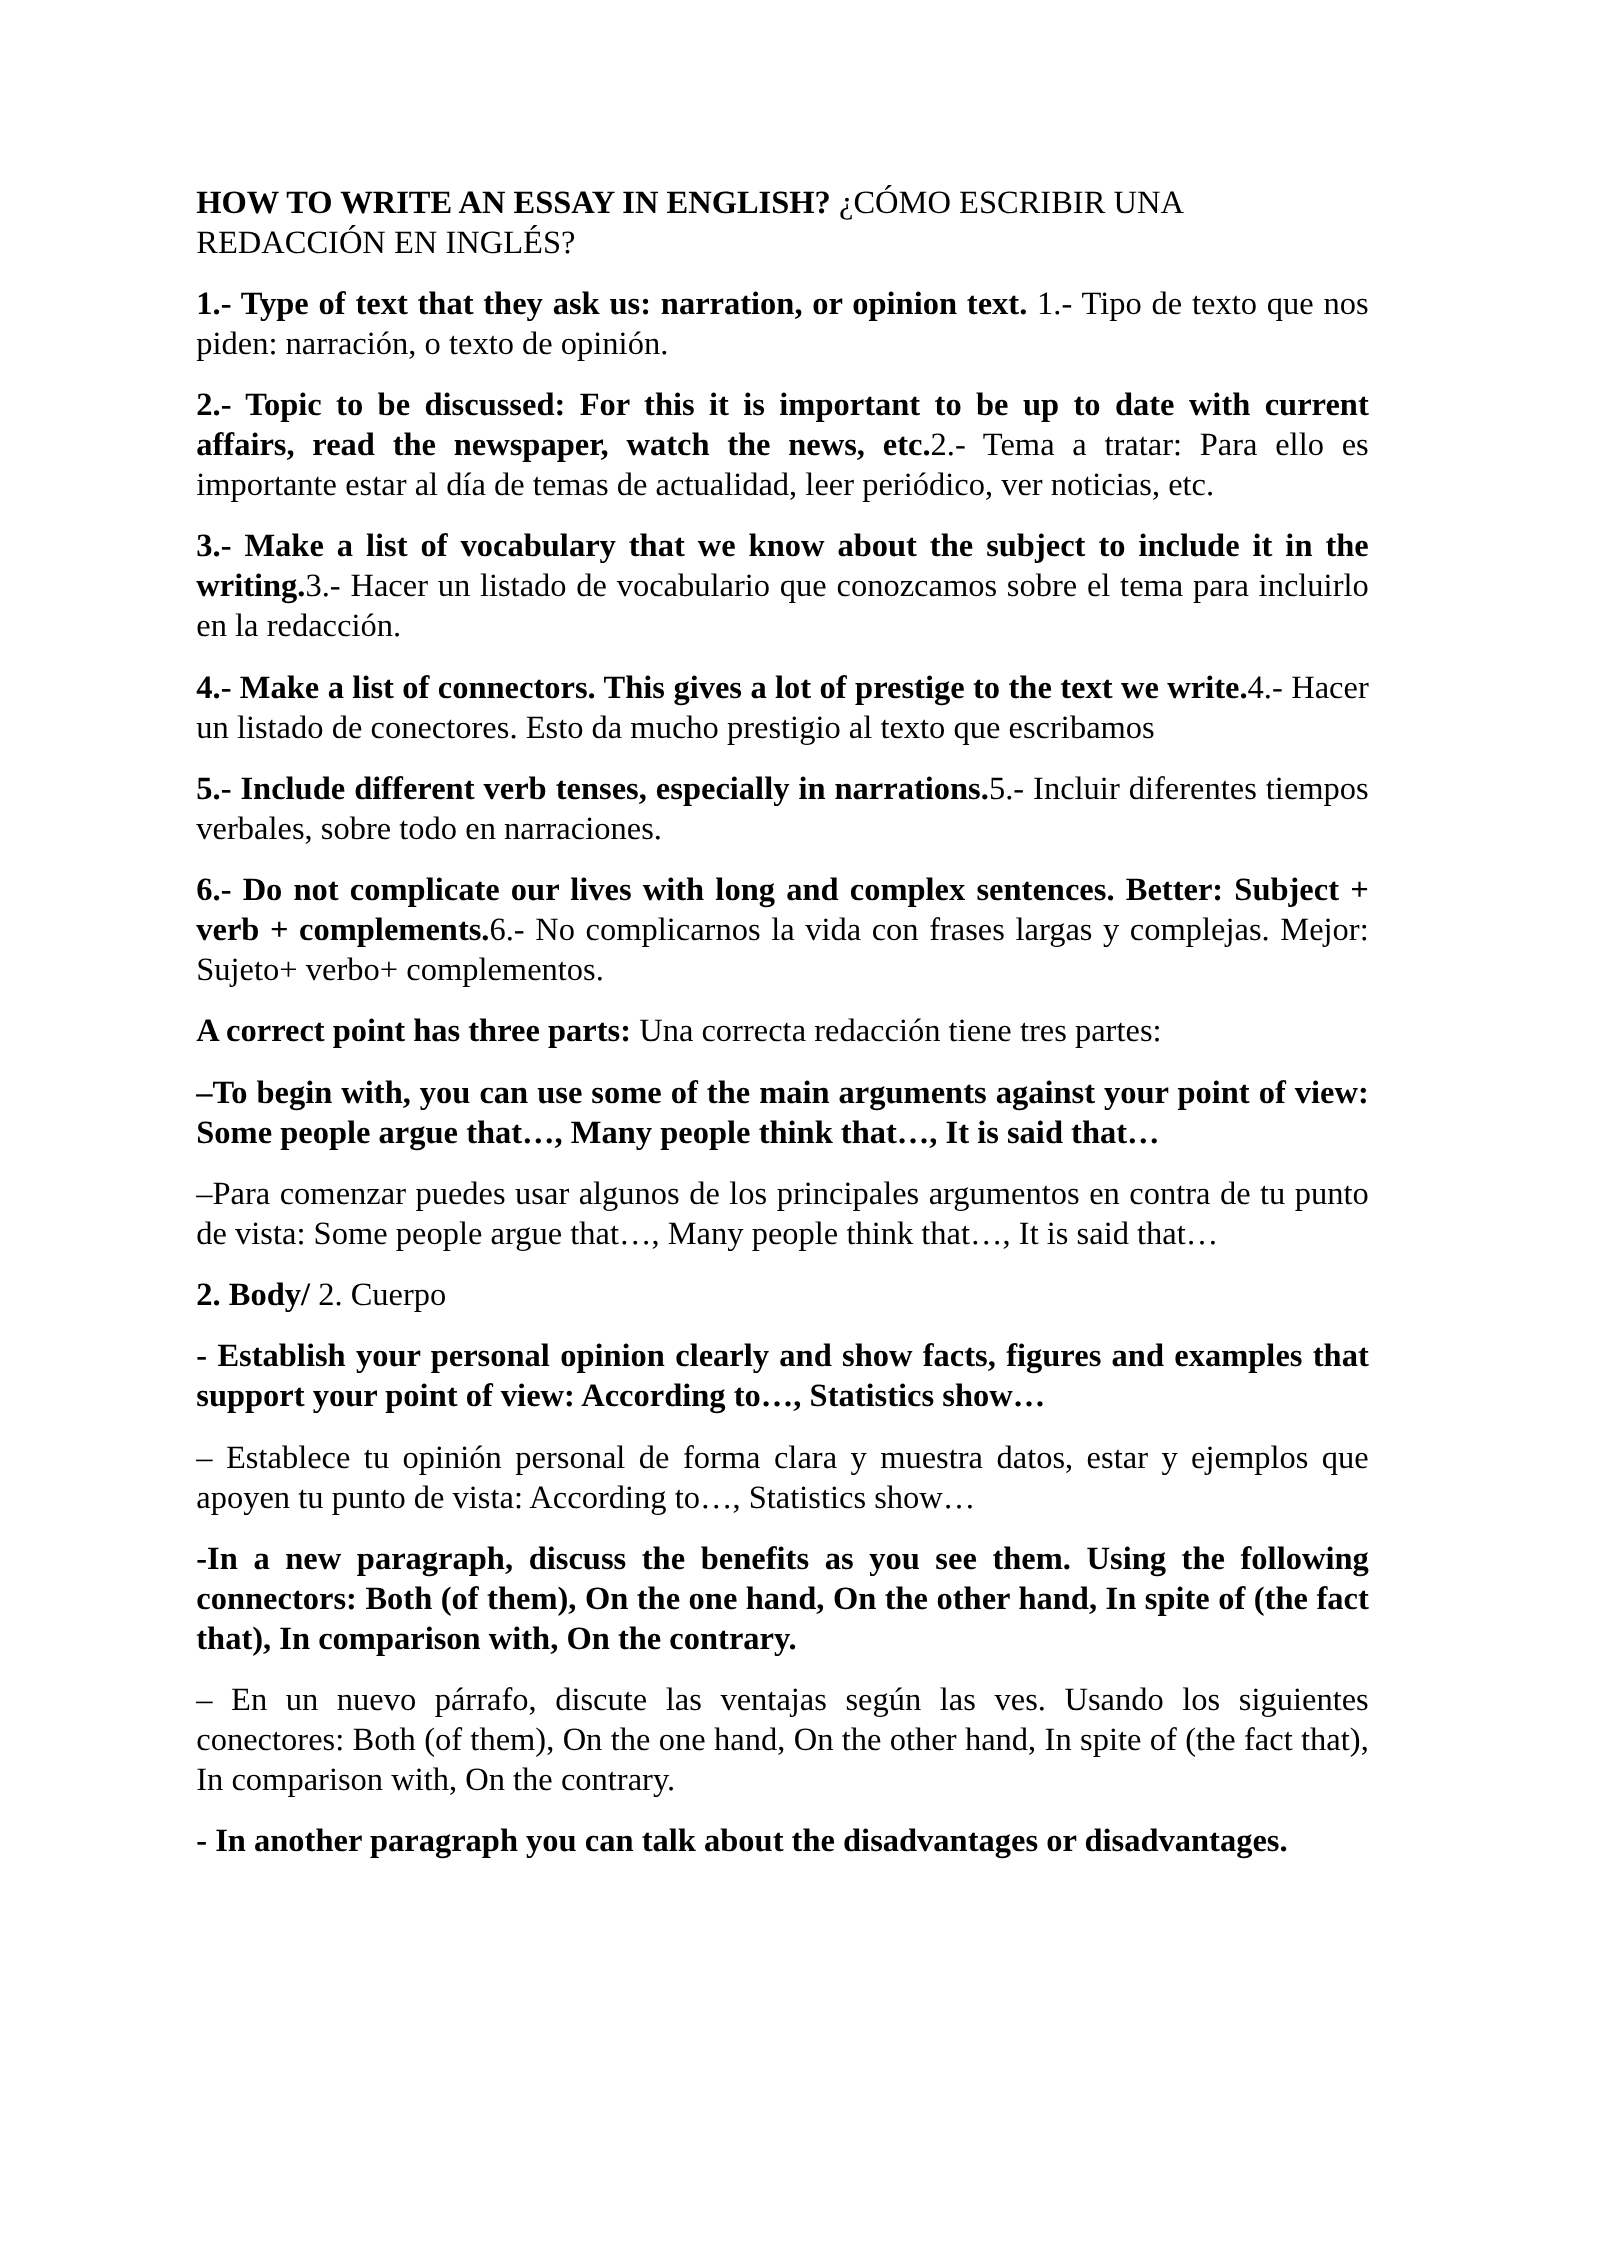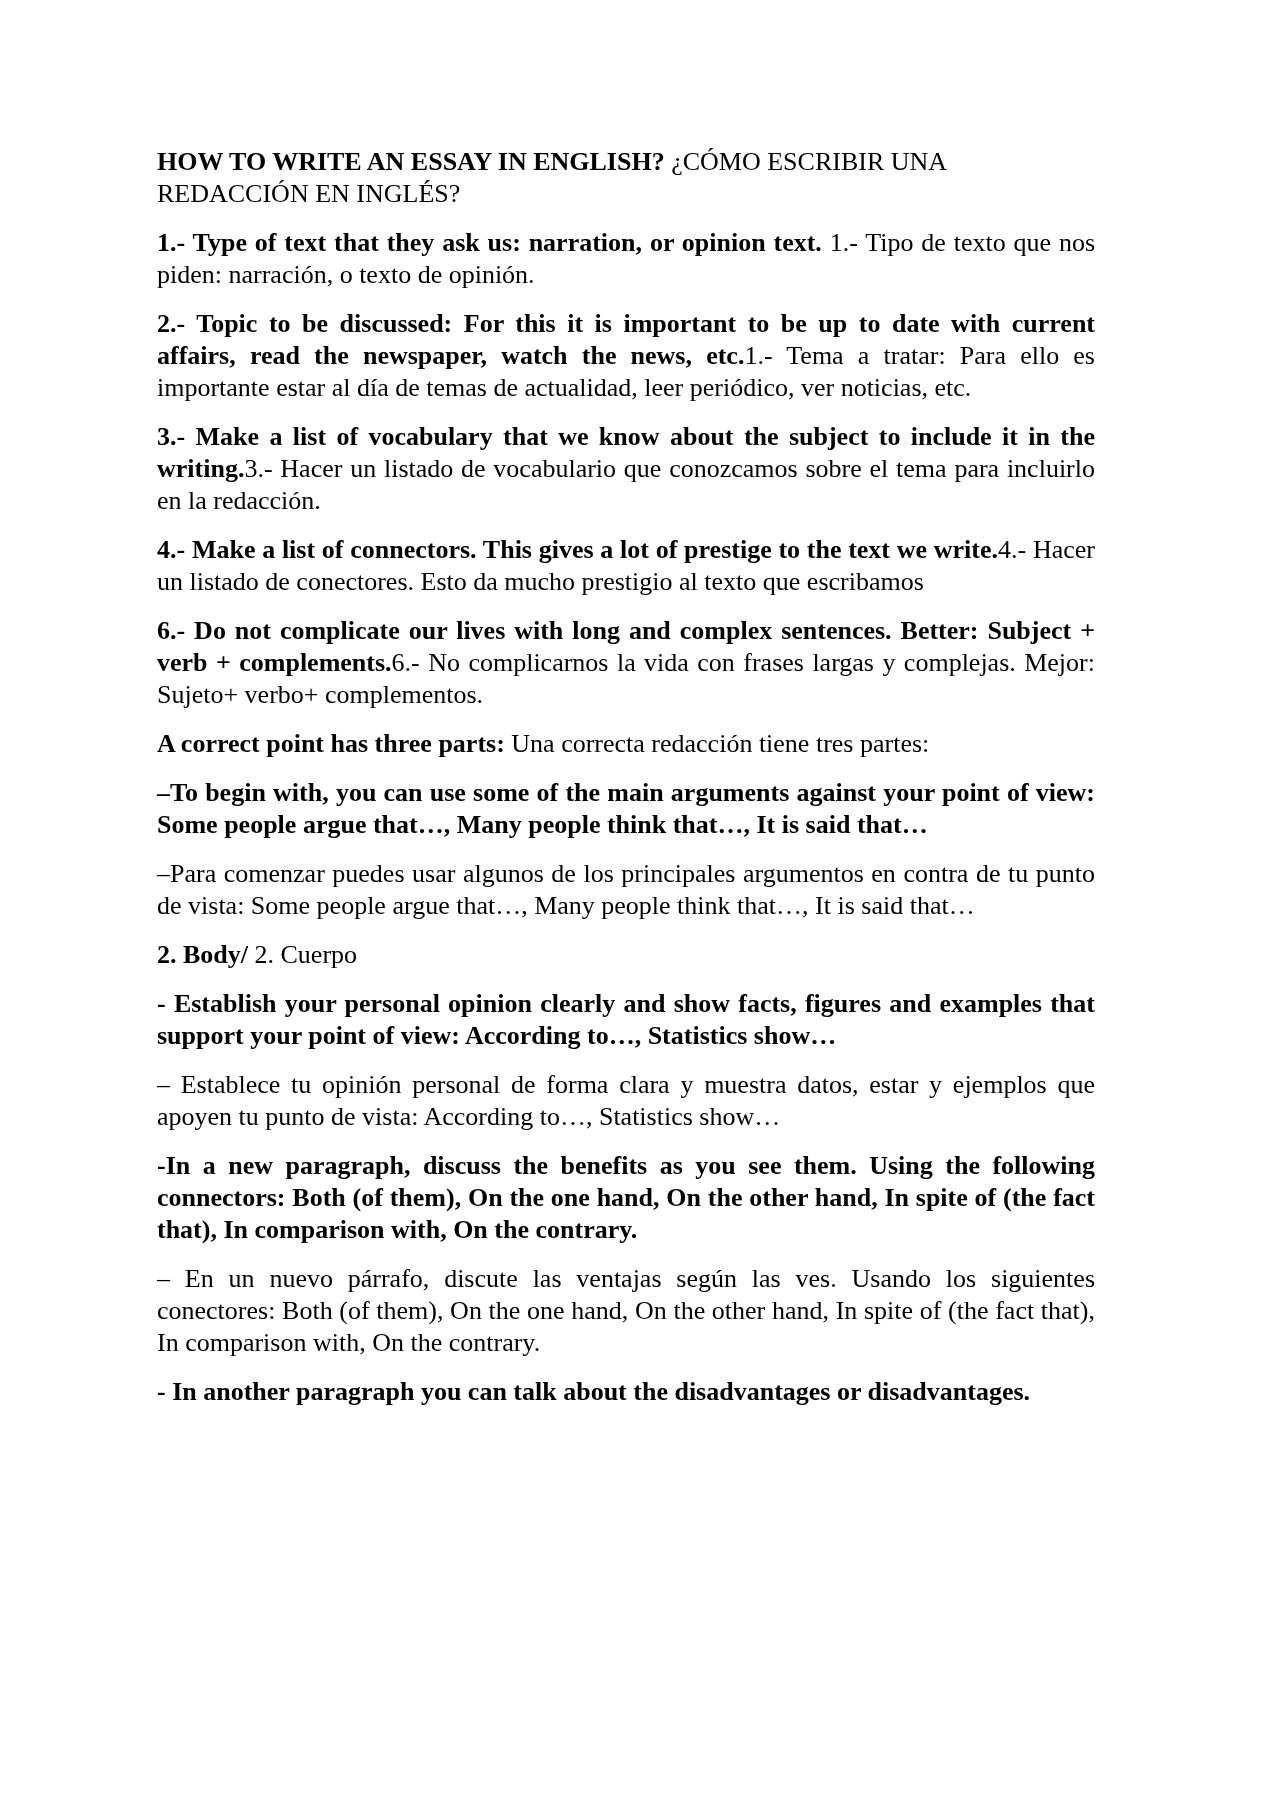--- a/index.html
+++ b/index.html
@@ -32,26 +32,27 @@
 </style>
 </head>
 <body>
 
 <div class="page">
 
   <p class="para title-para"><span class="b">HOW TO WRITE AN ESSAY IN ENGLISH?</span><span> ¿CÓMO ESCRIBIR UNA REDACCIÓN EN INGLÉS?</span></p>
 
   <p class="para"><span class="b">1.- Type of text that they ask us: narration, or opinion text.</span><span> 1.- Tipo de texto que nos piden: narración, o texto de opinión.</span></p>
 
-  <p class="para"><span class="b">2.- Topic to be discussed: For this it is important to be up to date with current affairs, read the newspaper, watch the news, etc.</span><span>1.- Tema a tratar: Para ello es importante estar al día de temas de actualidad, leer periódico, ver noticias, etc.</span></p>
+  <p class="para"><span class="b">2.- Topic to be discussed: For this it is important to be up to date with current affairs, read the newspaper, watch the news, etc.</span><span>2.- Tema a tratar: Para ello es importante estar al día de temas de actualidad, leer periódico, ver noticias, etc.</span></p>
 
   <p class="para"><span class="b">3.- Make a list of vocabulary that we know about the subject to include it in the writing.</span><span>3.- Hacer un listado de vocabulario que conozcamos sobre el tema para incluirlo en la redacción.</span></p>
 
   <p class="para"><span class="b">4.- Make a list of connectors. This gives a lot of prestige to the text we write.</span><span>4.- Hacer un listado de conectores. Esto da mucho prestigio al texto que escribamos</span></p>
 
+  <p class="para"><span class="b">5.- Include different verb tenses, especially in narrations.</span><span>5.- Incluir diferentes tiempos verbales, sobre todo en narraciones.</span></p>
 
   <p class="para"><span class="b">6.- Do not complicate our lives with long and complex sentences. Better: Subject + verb + complements.</span><span>6.- No complicarnos la vida con frases largas y complejas. Mejor: Sujeto+ verbo+ complementos.</span></p>
 
   <p class="para"><span class="b">A correct point has three parts:</span><span> Una correcta redacción tiene tres partes:</span></p>
 
 
   <p class="para"><span class="b">–To begin with, you can use some of the main arguments against your point of view: Some people argue that…, Many people think that…, It is said that…</span></p>
 
   <p class="para"><span>–Para comenzar puedes usar algunos de los principales argumentos en contra de tu punto de vista: Some people argue that…, Many people think that…, It is said that…</span></p>
 

